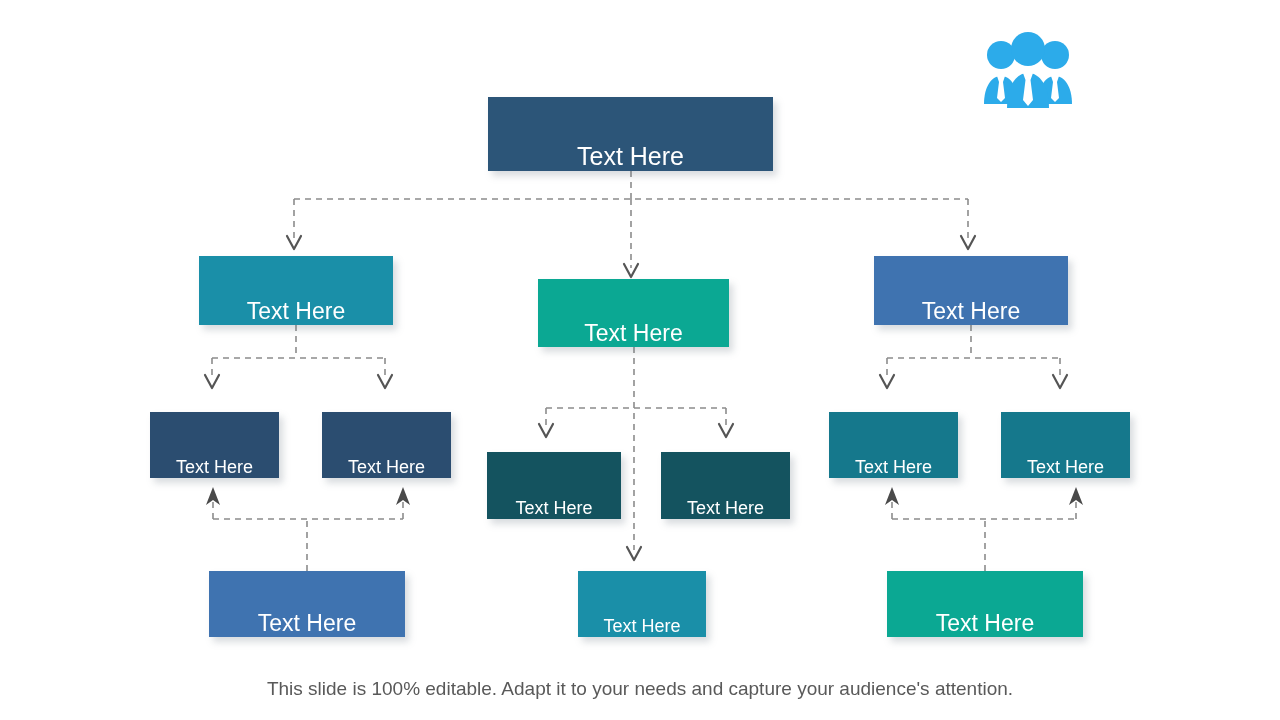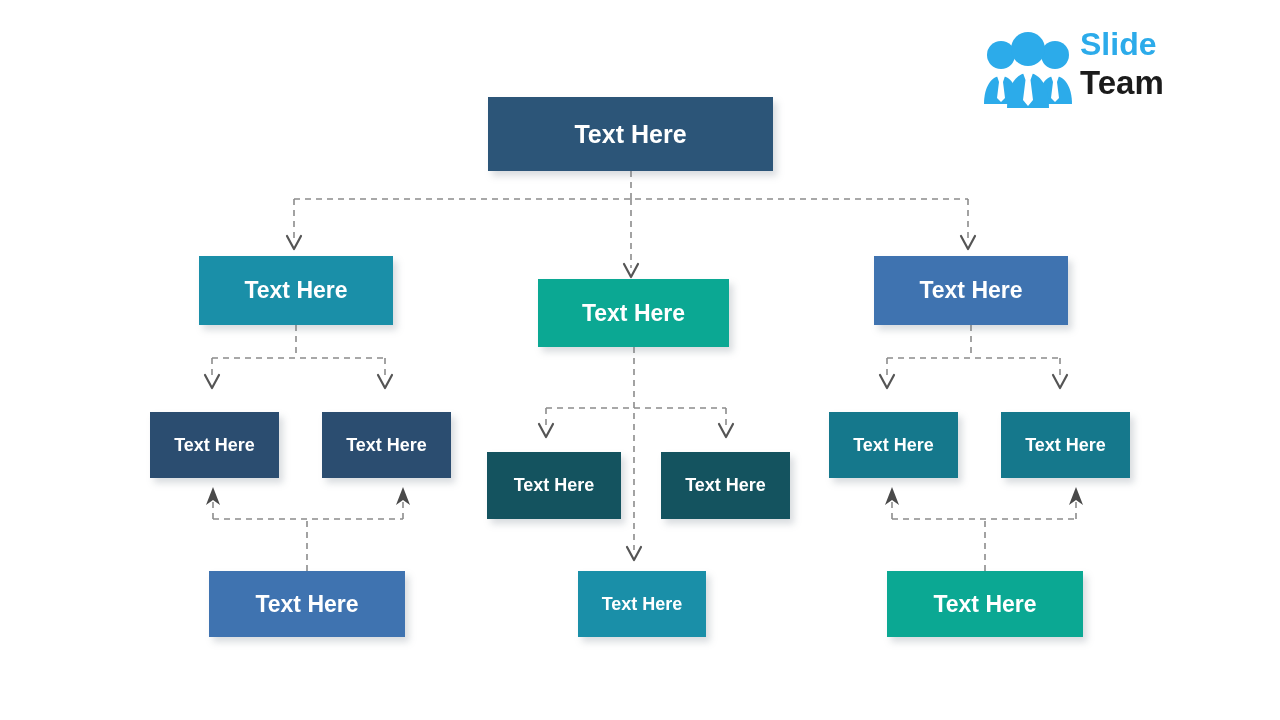--- a/index.html
+++ b/index.html
@@ -69,24 +69,24 @@
     font-weight: bold;
     color: #1b1b1b;
     line-height: 42px;
   }
 
   
   .node {
     position: absolute;
     box-sizing: border-box;
     display: flex;
-    align-items: center;
+    align-items: flex-end;
     justify-content: center;
     color: #ffffff;
-    font-weight: bold;
+    font-weight: normal;
     text-align: center;
     box-shadow: 4px 5px 7px rgba(120,130,140,0.28);
     user-select: none;
   }
 
   
   #wires {
     position: absolute;
     left: 0;
     top: 0;
@@ -122,24 +122,20 @@
         <path d="M17 48 L25 48 L23 54 L25 70 L21 74 L17 70 L19 54 Z" fill="#ffffff"></path>
 
         <circle cx="75" cy="27" r="14" fill="#2cabea"></circle>
         <path d="M58 76 C58 58 66 48 75 48 C84 48 92 58 92 76 Z" fill="#2cabea"></path>
         <path d="M71 48 L79 48 L77 54 L79 70 L75 74 L71 70 L73 54 Z" fill="#ffffff"></path>
 
         <circle cx="48" cy="21" r="17" fill="#2cabea"></circle>
         <path d="M27 80 C27 58 36 45 48 45 C60 45 69 58 69 80 Z" fill="#2cabea"></path>
         <path d="M43 45 L53 45 L50.5 52 L53 72 L48 78 L43 72 L45.5 52 Z" fill="#ffffff"></path>
       </svg>
-    </div>
-    <div class="logo-text">
-      <span class="logo-slide">Slide</span>
-      <span class="logo-team">Team</span>
     </div>
   </div>
 
   <svg id="wires" viewBox="0 0 1280 720" xmlns="http://www.w3.org/2000/svg">
     <g fill="none" stroke="#8c8c8c" stroke-width="1.6" stroke-dasharray="6,5">
 
       <path d="M631,171 L631,199"></path>
 
       <path d="M294,199 L968,199"></path>
 
@@ -231,13 +227,14 @@
   <div class="node" style="left: 209px; top: 571px; width: 196px; height: 66px; background: rgb(63, 115, 176); font-size: 23px;">
     <span>Text Here</span>
   </div>
   <div class="node" style="left: 578px; top: 571px; width: 128px; height: 66px; background: rgb(26, 143, 168); font-size: 18px;">
     <span>Text Here</span>
   </div>
   <div class="node" style="left: 887px; top: 571px; width: 196px; height: 66px; background: rgb(11, 168, 147); font-size: 23px;">
     <span>Text Here</span>
   </div>
 
+  <div id="caption">This slide is 100% editable. Adapt it to your needs and capture your audience's attention.</div>
 </div>
 
 </body></html>

